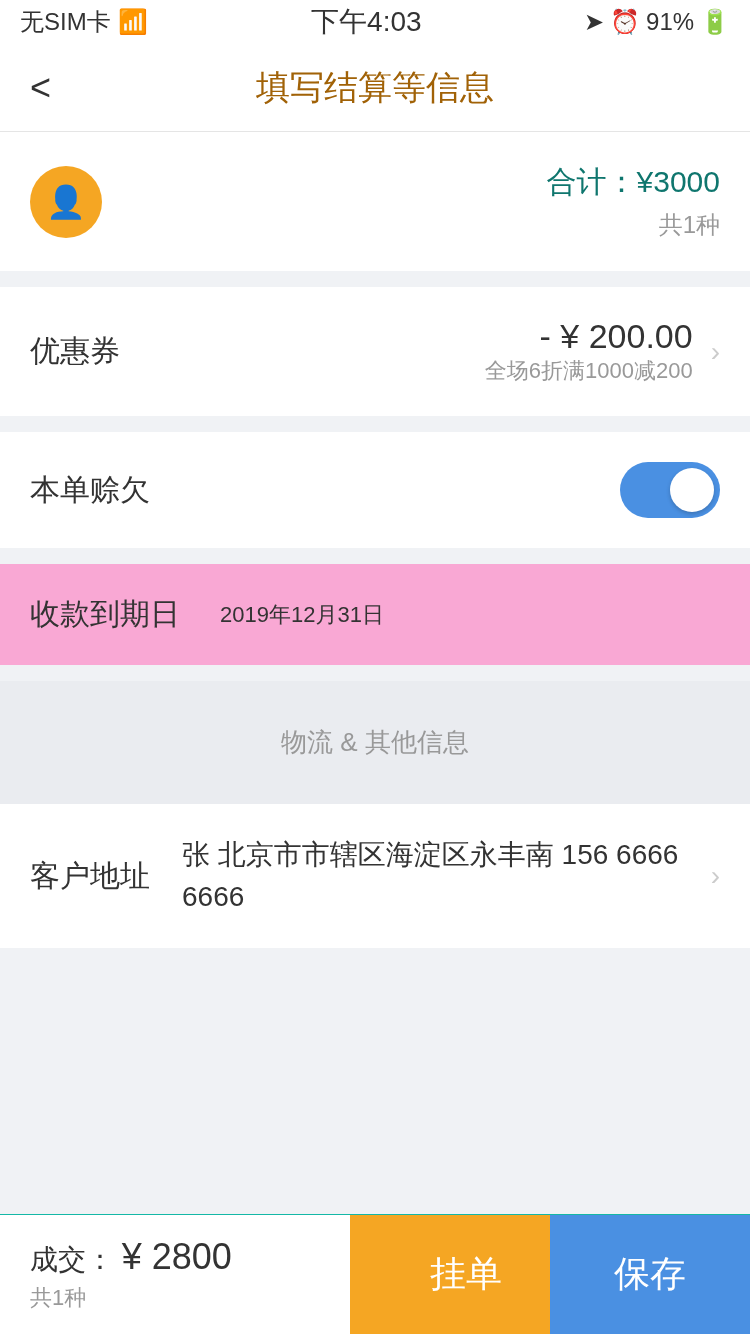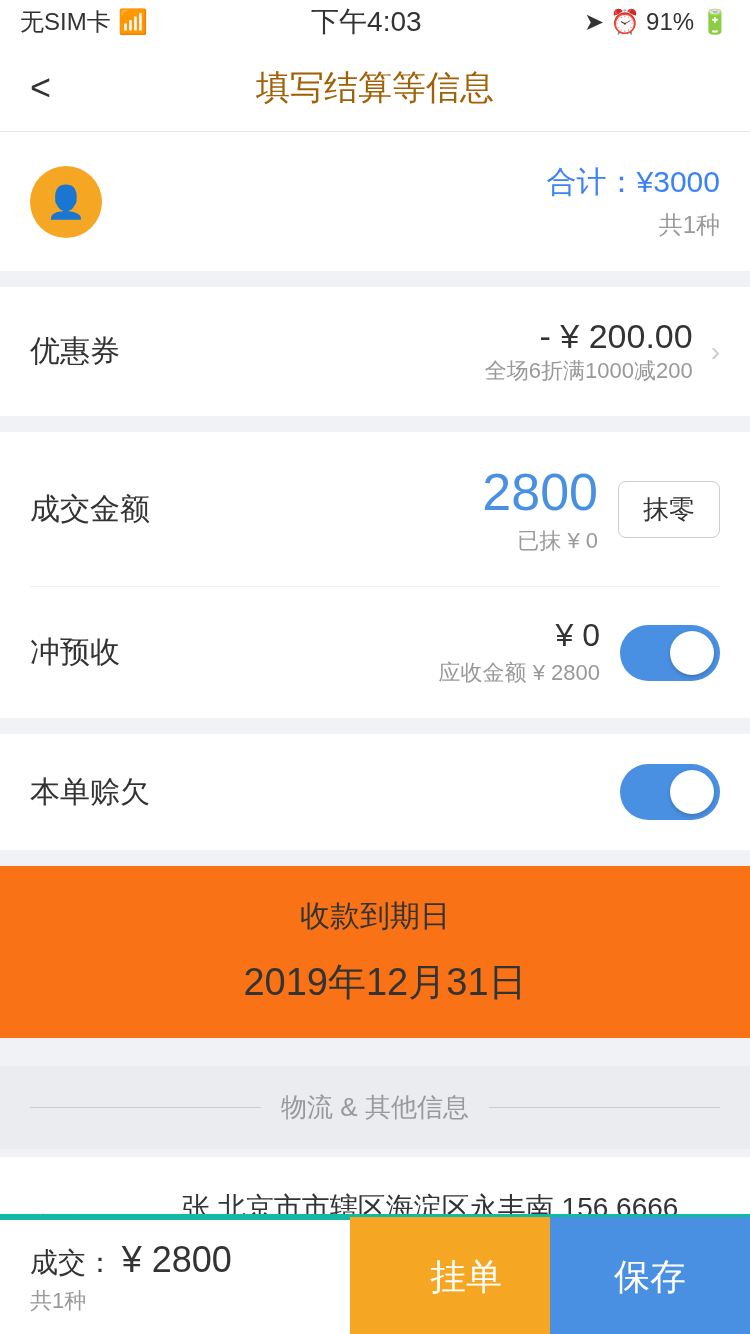--- a/index.html
+++ b/index.html
@@ -73,21 +73,21 @@
       width: 72px; height: 72px;
       background: #f5a623;
       border-radius: 50%;
       display: flex; align-items: center; justify-content: center;
       font-size: 32px; color: #fff;
     }
     .customer-info {}
     .customer-phone { font-size: 32px; font-weight: 500; color: #333; }
     .customer-debt { font-size: 24px; color: #999; margin-top: 6px; }
     .customer-right { text-align: right; }
-    .customer-total { font-size: 30px; color: #3b82f6; }
+    .customer-total { font-size: 30px; color: #0f766e; }
     .customer-count { font-size: 24px; color: #999; margin-top: 6px; }
 
     
     .coupon-row {
       background: #fff;
       padding: 30px;
       display: flex;
       align-items: center;
       justify-content: space-between;
       margin-bottom: 16px;
@@ -160,38 +160,38 @@
       align-items: center;
       justify-content: space-between;
     }
     .charge-right { display: flex; align-items: center; gap: 20px; }
     .charge-amount { text-align: right; }
     .charge-num { font-size: 32px; color: #333; }
     .charge-sub { font-size: 22px; color: #999; margin-top: 4px; }
 
     
     .due-date-row {
-      background: #f97316;
+      background: #f9a8d4;
       padding: 30px;
       display: flex;
       align-items: center;
       gap: 20px;
-      margin-bottom: 28px;
-      flex-direction: column;
+      margin-bottom: 16px;
     }
 
     
     .divider-label {
       background: #eaecf0;
       padding: 24px 30px;
       display: flex;
       align-items: center;
       justify-content: center;
       gap: 20px;
-      margin-bottom: 8px;
+      margin-bottom: 0;
+      flex-direction: column;
     }
     .divider-line {
       flex: 1;
       height: 1px;
       background: #ccc;
     }
     .divider-text { font-size: 26px; color: #999; }
 
     
     .address-section {
@@ -209,21 +209,21 @@
     
     .bottom-bar {
       position: fixed;
       bottom: 0;
       left: 0;
       width: 750px;
       height: 120px;
       background: #fff;
       display: flex;
       align-items: center;
-      border-top: 6px solid #14b8a6;
+      border-top: 1px solid #14b8a6;
     }
     .bottom-summary {
       flex: 1;
       padding: 0 30px;
     }
     .bottom-summary-line2 { font-size: 22px; color: #999; margin-top: 4px; }
     .btn-hold {
       width: 200px;
       height: 120px;
       background: #f5a623;
@@ -278,57 +278,31 @@
     <div class="coupon-label">优惠券</div>
     <div style="text-align:right; display:flex; align-items:center; gap:10px;">
       <div>
         <div class="coupon-amount">- ¥ 200.00</div>
         <div class="coupon-desc">全场6折满1000减200</div>
       </div>
       <div class="coupon-chevron">›</div>
     </div>
   </div>
 
-  <div class="section">
-
-    <div class="deal-amount-row">
-      <div class="row-label">成交金额</div>
-      <div class="deal-right">
-        <div>
-          <div class="deal-number">2800</div>
-          <div class="deal-sub">已抹  ¥ 0</div>
-        </div>
-        <button class="round-btn">抹零</button>
-      </div>
-    </div>
-
-    <div style="height:1px; background:#f0f0f0; margin: 0 30px;"></div>
-
-    <div class="charge-row">
-      <div class="row-label">冲预收</div>
-      <div class="charge-right">
-        <div class="charge-amount">
-          <div class="charge-num">¥ 0</div>
-          <div class="charge-sub">应收金额 ¥ 2800</div>
-        </div>
-        <div class="toggle"></div>
-      </div>
-    </div>
-  </div>
 
   <div class="section">
     <div class="section-row">
       <div class="row-label">本单赊欠</div>
       <div class="toggle"></div>
     </div>
   </div>
 
   <div class="due-date-row">
     <span class="row-label">收款到期日</span>
-    <span style="font-size:38px; color:#333; margin-left:20px;">2019年12月31日</span>
+    <span style="font-size:22px; color:#333; margin-left:20px;">2019年12月31日</span>
   </div>
 
   <div class="divider-label">
     <div class="divider-line"></div>
     <span class="divider-text">物流 &amp; 其他信息</span>
     <div class="divider-line"></div>
   </div>
 
   <div class="address-section">
     <div class="address-label">客户地址</div>

